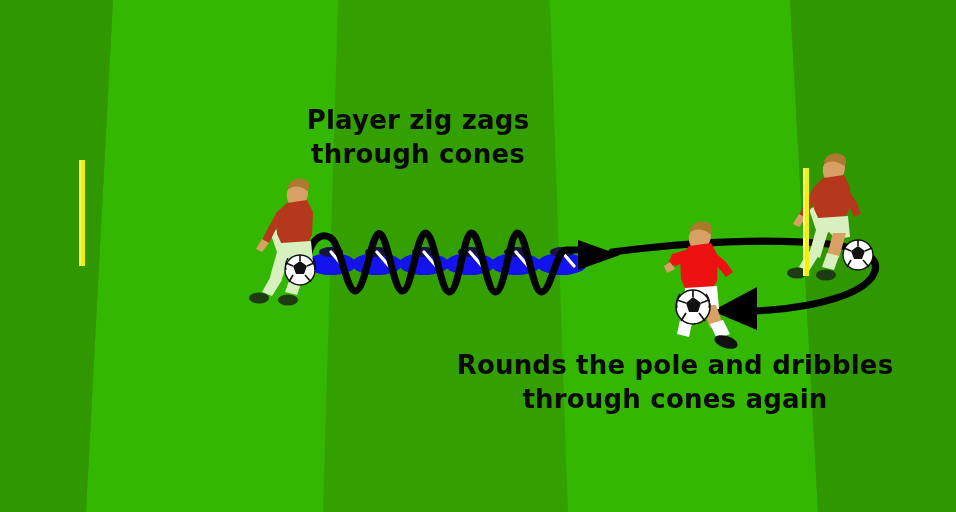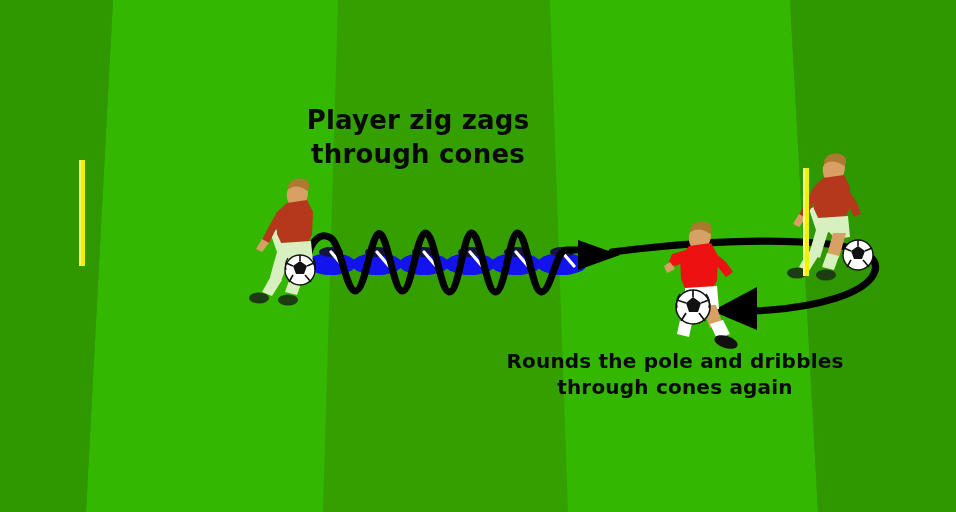--- a/index.html
+++ b/index.html
@@ -36,21 +36,21 @@
   #caption-top {
     left: 238px;
     top: 103px;
     width: 360px;
     font-size: 26px;
   }
   #caption-bottom {
     left: 432px;
     top: 348px;
     width: 486px;
-    font-size: 20px;
+    font-size: 26px;
   }
 </style>
 </head>
 <body>
 
 <div id="stage">
 
   <svg id="pitch-svg" viewBox="0 0 956 512">
     <defs>
       <clipPath id="clipStage">

